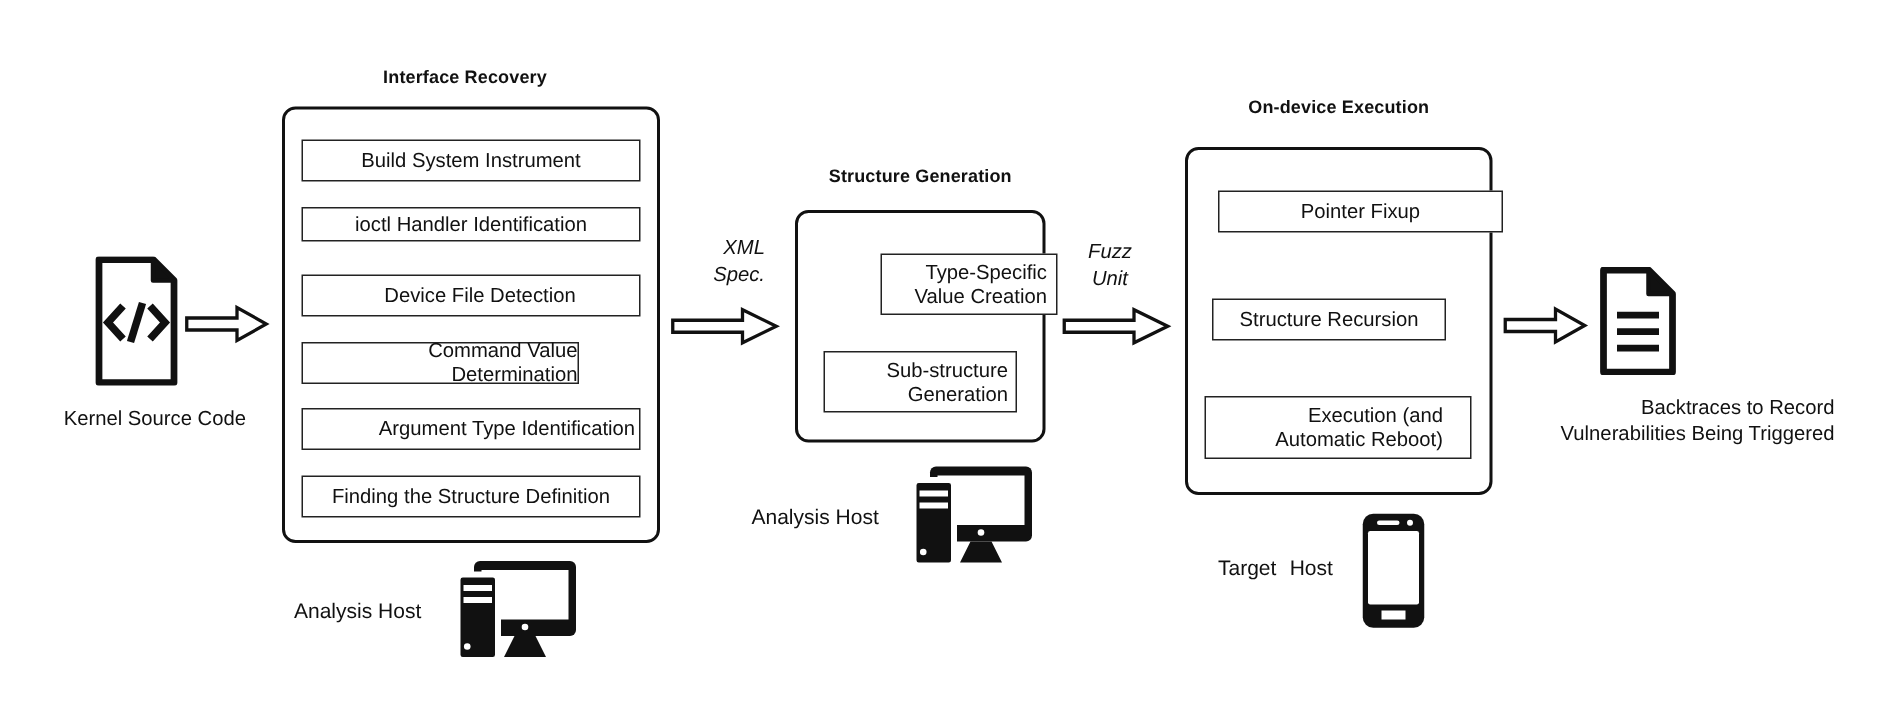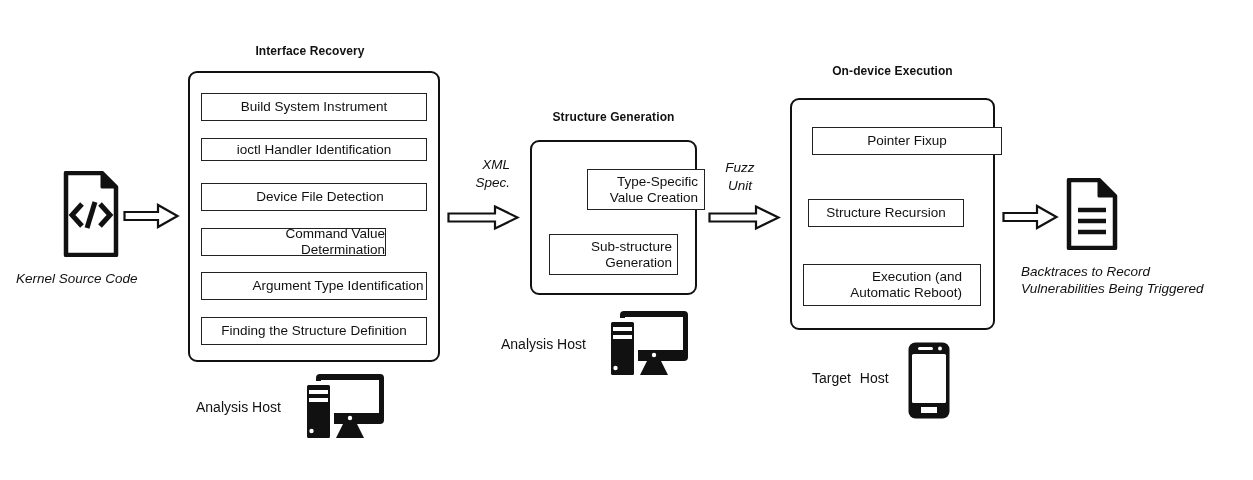--- a/index.html
+++ b/index.html
@@ -12,21 +12,21 @@
   .container{border:2px solid #111;border-radius:9px;background:#fff;box-sizing:border-box;position:absolute;}
   .step{
     position:absolute;border:1.5px solid #222;background:#fff;box-sizing:border-box;
     display:flex;align-items:center;justify-content:center;text-align:right;
     font-size:13.5px;line-height:1.16;
   }
   .step span{display:block;}
   .w104 span{max-width:104px;}
   .w117 span{max-width:117px;}
   .w140 span{max-width:140px;}
-  .caption{font-style:italic;font-size:13.5px;line-height:1.25;text-align:left;}
+  .caption{font-size:13.5px;line-height:1.25;text-align:right;}
   .arrow-label{font-style:italic;font-size:13.5px;line-height:1.3;text-align:center;}
   .host-label{font-size:14px;white-space:nowrap;}
   .wide-words{word-spacing:5px;}
   svg{display:block;}
 </style>
 </head>
 <body>
 
 <div class="canvas">
 

